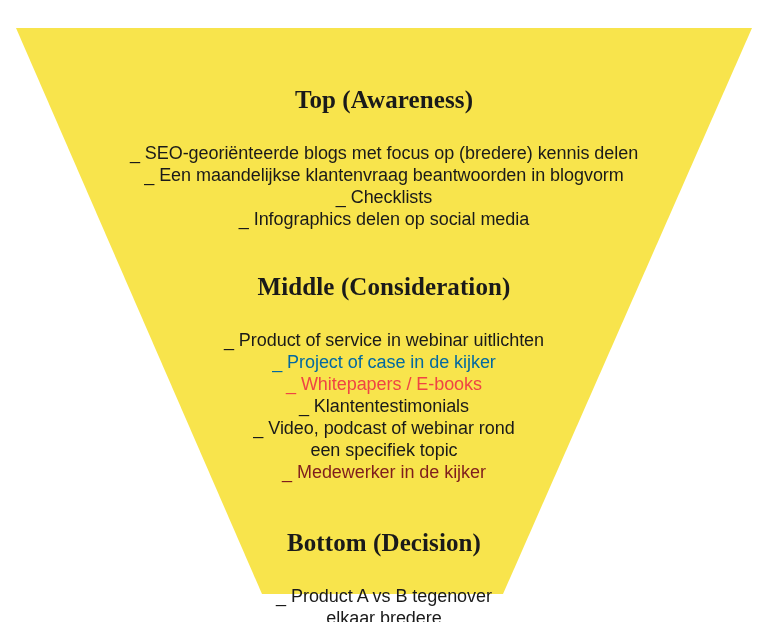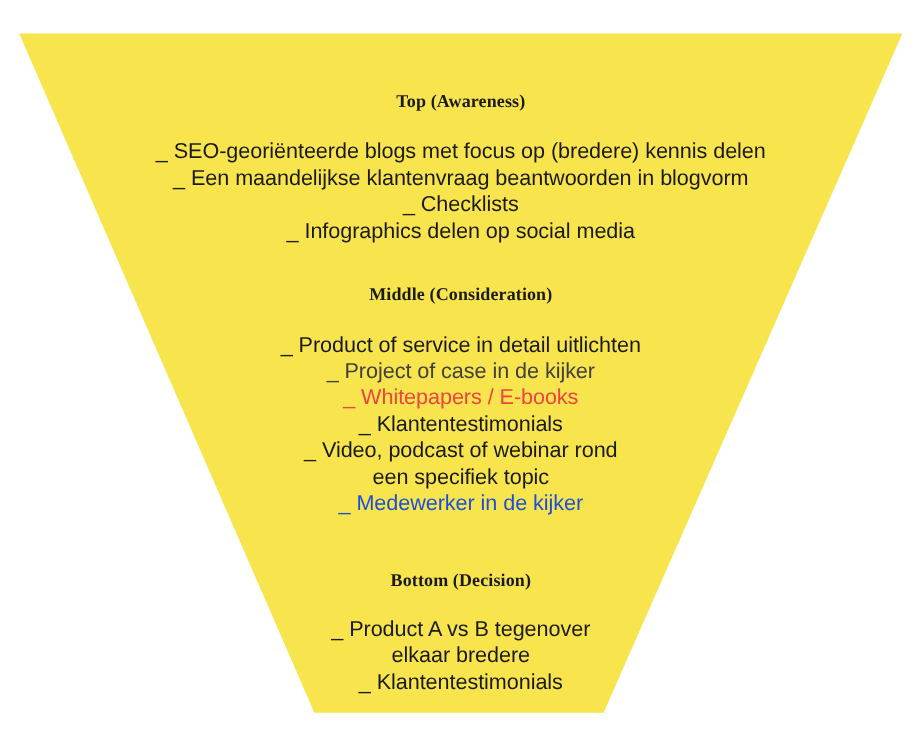--- a/index.html
+++ b/index.html
@@ -43,21 +43,21 @@
     width: 100%;
     display: flex;
     flex-direction: column;
     align-items: center;
     text-align: center;
   }
 
   .stage-heading {
     font-family: "Liberation Serif", serif;
     font-weight: bold;
-    font-size: 15px;
+    font-size: 25px;
     color: #1a1a1a;
     letter-spacing: 0.1px;
     line-height: 1;
   }
 
   .stage-items {
     display: flex;
     flex-direction: column;
     align-items: center;
   }
@@ -109,27 +109,27 @@
         <div class="stage-item" style="color: rgb(26, 26, 26);">_ SEO-georiënteerde blogs met focus op (bredere) kennis delen</div>
         <div class="stage-item" style="color: rgb(26, 26, 26);">_ Een maandelijkse klantenvraag beantwoorden in blogvorm</div>
         <div class="stage-item" style="color: rgb(26, 26, 26);">_ Checklists</div>
         <div class="stage-item" style="color: rgb(26, 26, 26);">_ Infographics delen op social media</div>
       </div>
     </section>
 
     <section class="stage" id="stage-middle">
       <h2 class="stage-heading" style="color: rgb(26, 26, 26);">Middle (Consideration)</h2>
       <div class="stage-items">
-        <div class="stage-item" style="color: rgb(26, 26, 26);">_ Product of service in detail uitlichten</div>
-        <div class="stage-item" style="color: #404040;">_ Project of case in de kijker</div>
+        <div class="stage-item" style="color: rgb(26, 26, 26);">_ Product of service in webinar uitlichten</div>
+        <div class="stage-item" style="color: #0369a1;">_ Project of case in de kijker</div>
         <div class="stage-item" style="color: #ef4444;">_ Whitepapers / E-books</div>
         <div class="stage-item" style="color: rgb(26, 26, 26);">_ Klantentestimonials</div>
         <div class="stage-item" style="color: rgb(26, 26, 26);">_ Video, podcast of webinar rond</div>
         <div class="stage-item" style="color: rgb(26, 26, 26);">een specifiek topic</div>
-        <div class="stage-item" style="color: #1d4ed8; text-align: right;">_ Medewerker in de kijker</div>
+        <div class="stage-item" style="color: #7f1d1d; text-align: right;">_ Medewerker in de kijker</div>
       </div>
     </section>
 
     <section class="stage" id="stage-bottom">
       <h2 class="stage-heading" style="color: rgb(26, 26, 26); margin-top: 24px;">Bottom (Decision)</h2>
       <div class="stage-items">
         <div class="stage-item" style="color: rgb(26, 26, 26);">_ Product A vs B tegenover</div>
         <div class="stage-item" style="color: rgb(26, 26, 26);">elkaar bredere</div>
         <div class="stage-item" style="color: rgb(26, 26, 26);">_ Klantentestimonials</div>
 

